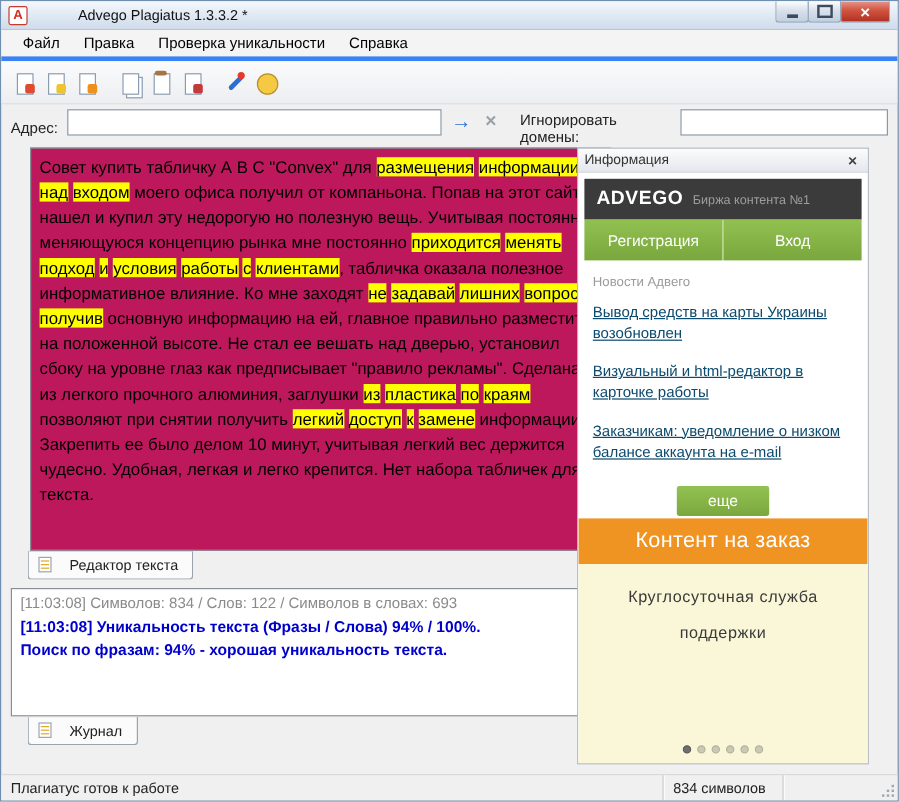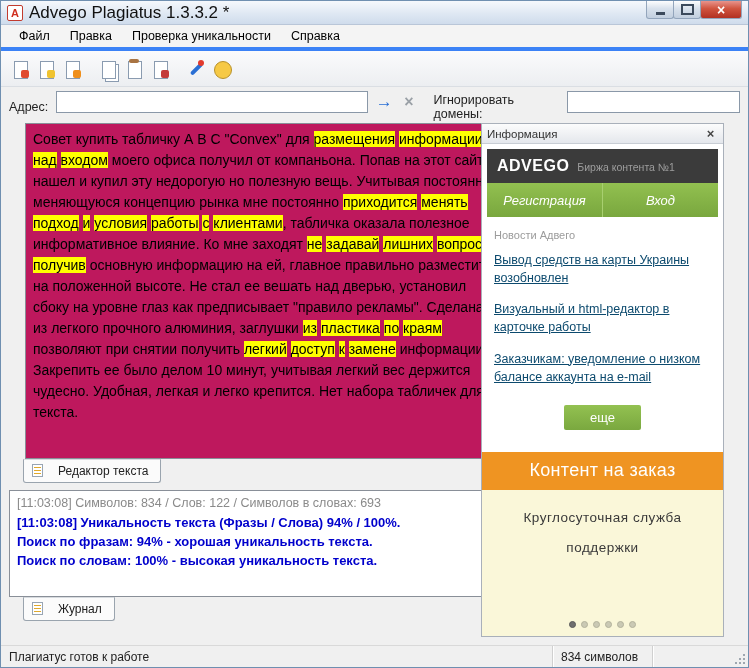--- a/index.html
+++ b/index.html
@@ -9,21 +9,21 @@
   .window { position:relative; width:749px; height:668px; background:#f0f0f0;
             border:1px solid #6f8fb0; overflow:hidden; }
 
   
   .titlebar { position:absolute; top:0; left:0; right:0; height:24px;
               background:linear-gradient(180deg,#f5f8fc,#dfe8f3 55%,#cfdcec);
               border-bottom:1px solid #b9c6d8; display:flex; align-items:center; padding:0 6px; }
   .app-icon { width:16px; height:16px; background:#fff; border:1px solid #c23b2e; border-radius:2px;
               display:flex; align-items:center; justify-content:center; margin-right:6px; }
   .app-icon::before { content:"A"; color:#d02f1f; font-weight:bold; font-size:11px; }
-  .title { font-size:17px; color:#111; }
+  .title { font-size:12px; color:#111;margin-left:36px; }
   .win-btns { position:absolute; right:6px; top:0; display:flex; }
   .wbtn { width:28px; height:18px; border:1px solid #93a5bc; border-top:none;
           background:linear-gradient(#fdfdfe,#d8e1ec 45%,#c2cfdf); display:flex;
           align-items:center; justify-content:center; border-radius:0 0 3px 3px; margin-left:-1px; }
   .wbtn.min::before { content:""; width:9px; height:3px; background:#3c4a5c; margin-top:7px; }
   .wbtn.max::before { content:""; width:9px; height:7px; border:2px solid #3c4a5c; }
   .wbtn.close { width:42px; background:linear-gradient(#e8948c,#d0543f 45%,#b23122); }
   .wbtn.close::before { content:"\00D7"; color:#fff; font-size:14px; font-weight:bold; line-height:1; }
 
   
@@ -121,31 +121,31 @@
   .panel-close { margin-left:auto; width:15px; height:15px; display:flex; align-items:center;
                  justify-content:center; }
   .panel-close::before { content:"\00D7"; font-size:13px; font-weight:bold; color:#444; }
   .panel-body { flex:1; display:flex; flex-direction:column; overflow:hidden; background:#fff; }
 
   .adv-banner { margin:5px 5px 0 5px; height:34px; background:#3b3b3b; display:flex;
                 align-items:baseline; padding:8px 10px 0 10px; gap:8px; }
   .brand { color:#fff; font-weight:bold; font-size:16px; letter-spacing:0.5px; }
   .brand-sub { color:#9d9d9d; font-size:10.5px; }
 
-  .auth-row { margin:0 5px; height:34px; display:flex;font-style:italic; }
+  .auth-row { margin:0 5px; height:34px; display:flex; }
   .auth-btn { flex:1; background:linear-gradient(#92c050,#79a73e); color:#fff; font-size:13px;
               display:flex; align-items:center; justify-content:center; }
   .auth-btn:first-child { border-right:1px solid #a8cf70; }
 
   .news { padding:12px 12px 0 12px; }
   .news-title { color:#9b9b9b; font-size:11px; margin-bottom:10px; }
   .news-link { display:block; color:#0c4a6e; font-size:12.5px; line-height:1.45;
                text-decoration:underline; margin-bottom:13px; cursor:pointer; }
 
-  .more-wrap { text-align:center; padding:6px 0 22px 0; }
+  .more-wrap { text-align:center; padding:6px 0 2px 0; }
   .more-btn { display:inline-block; background:linear-gradient(#93c151,#7aa83f); color:#fff;
               font-size:13px; padding:5px 26px; border-radius:2px; cursor:pointer; }
 
   .order-banner { height:38px; background:#ef9422; color:#fff; font-size:18px;
                   display:flex; align-items:center; justify-content:center; letter-spacing:0.3px; }
 
   .support { flex:1; min-height:80px; background:#faf7d9; display:flex; flex-direction:column;
              align-items:center; padding-top:20px; }
   .support-line { font-size:13.5px; color:#3a3a3a; letter-spacing:0.5px; margin-bottom:15px; }
   .dots { margin-top:auto; padding-bottom:8px; display:flex; gap:5px; }
@@ -223,21 +223,20 @@
       <span class="tab-ico"></span>
       <span>Редактор текста</span>
     </div>
   </div>
 
   <div class="log-box">
     <div class="log-meta">[11:03:08] Символов: 834 / Слов: 122 / Символов в словах: 693</div>
     <div id="loglines">
         <div class="log-line" style="color: rgb(0, 0, 204);">[11:03:08] Уникальность текста (Фразы / Слова) 94% / 100%.</div>
         <div class="log-line" style="color: rgb(0, 0, 204);">Поиск по фразам: 94% - хорошая уникальность текста.</div>
-        <div class="log-line" style="color: rgb(0, 0, 204);">Поиск по словам: 100% - высокая уникальность текста.</div>
       </div>
   </div>
 
   <div class="tabrow log-tabs">
     <div class="tab">
       <span class="tab-ico"></span>
       <span>Журнал</span>
     </div>
   </div>
 

